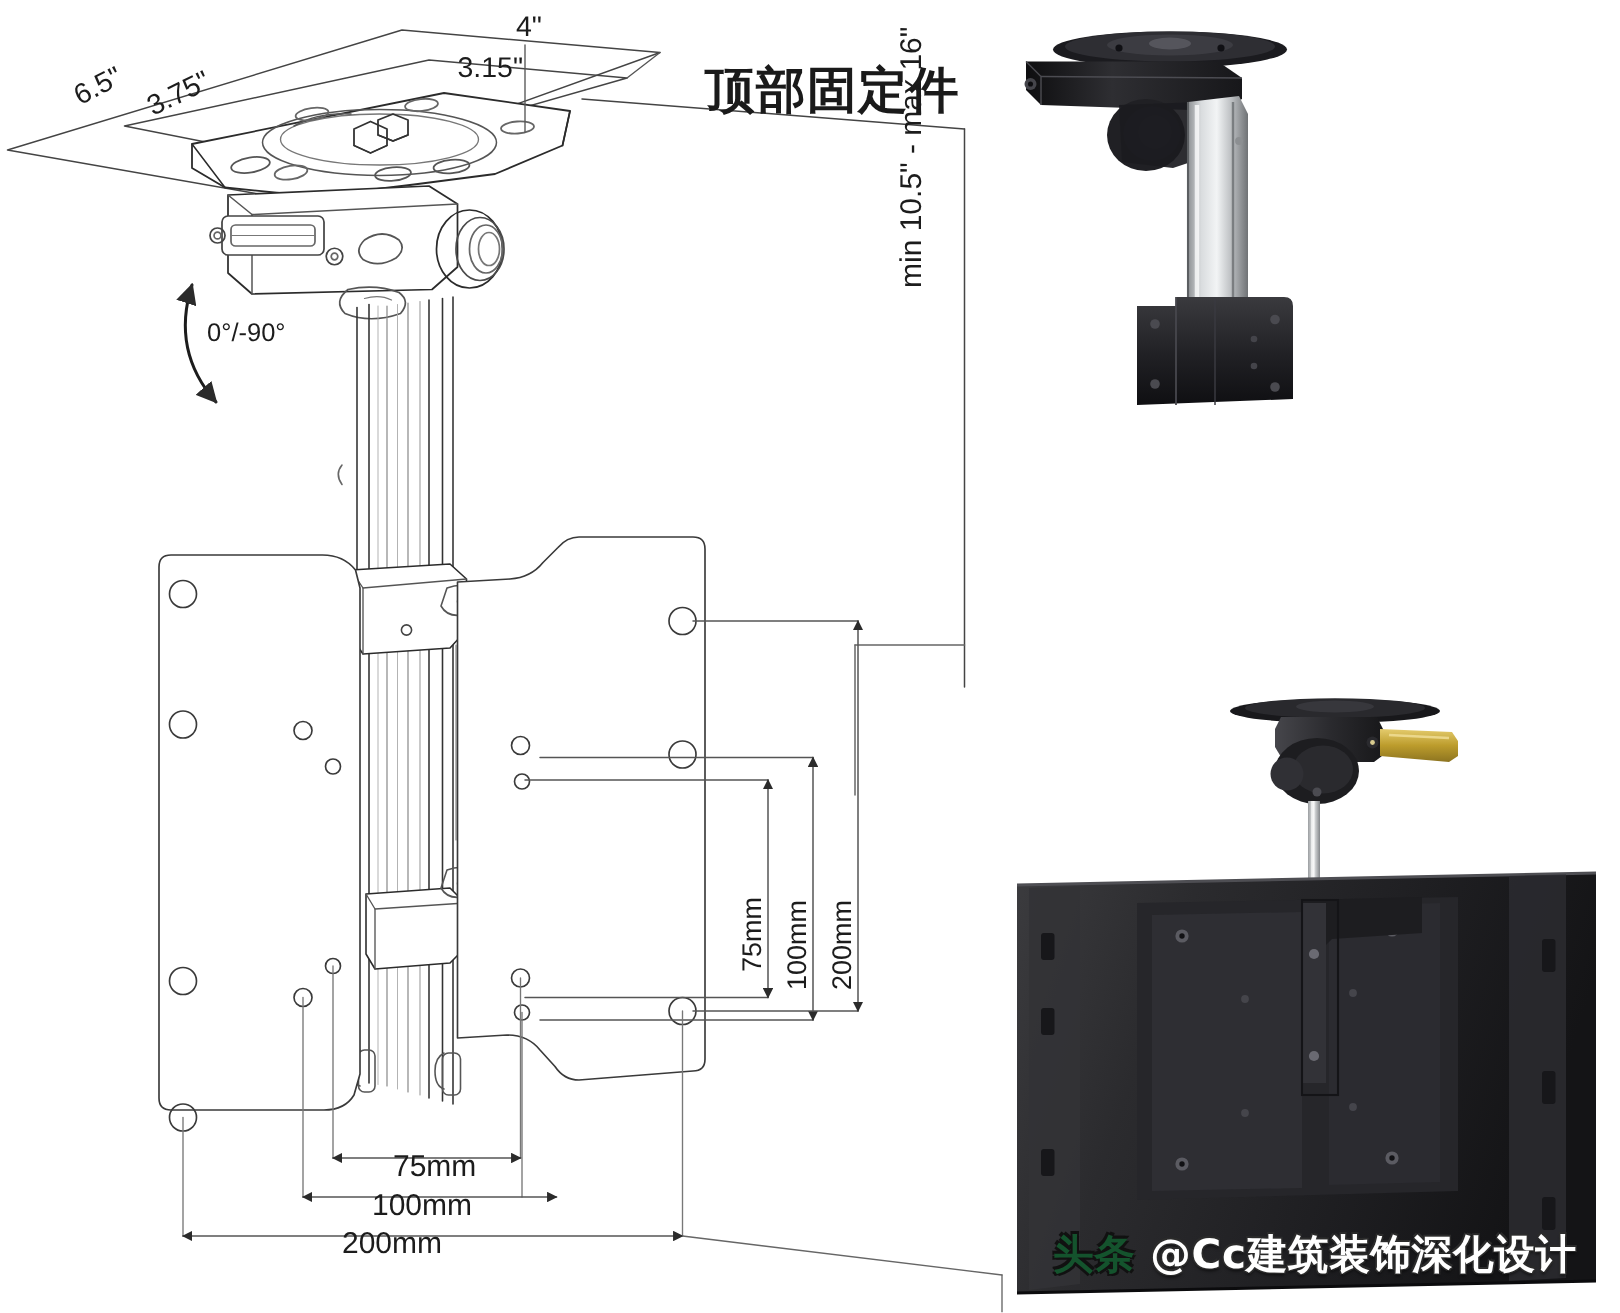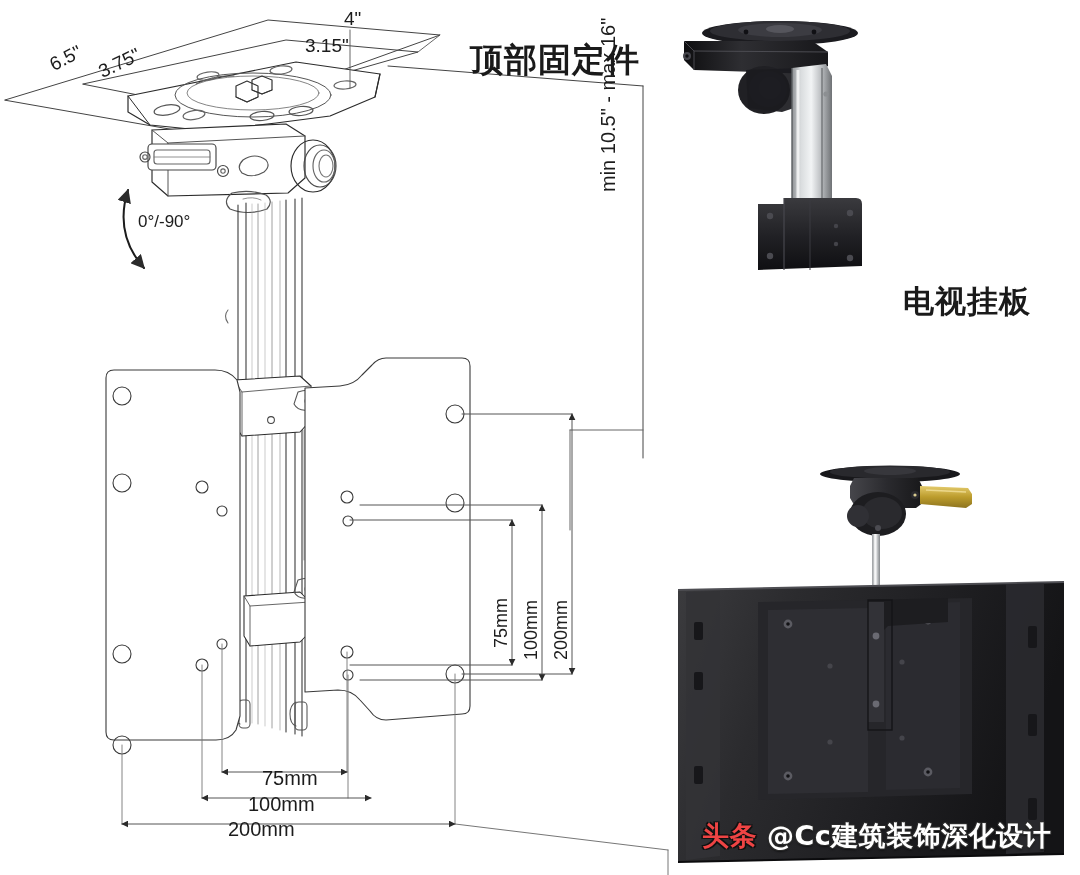--- a/index.html
+++ b/index.html
@@ -109,21 +109,21 @@
     color: #ffffff;
     text-shadow:
       -1px -1px 0 #2b2b2b, 1px -1px 0 #2b2b2b,
       -1px  1px 0 #2b2b2b, 1px  1px 0 #2b2b2b,
        0    2px 2px rgba(0,0,0,.5);
     white-space: nowrap;
     letter-spacing: 0.5px;
     pointer-events: none;
   }
   #watermark .wm-head {
-    color: #ef4444;
+    color: #14532d;
     text-shadow:
       -1.4px -1.4px 0 #111, 1.4px -1.4px 0 #111,
       -1.4px  1.4px 0 #111, 1.4px  1.4px 0 #111;
   }
 </style>
 </head>
 <body>
 
 <div id="page">
 
@@ -466,21 +466,20 @@
       <rect x="196" y="152" width="16" height="120" fill="#323237"></rect>
       <circle cx="204" cy="186" r="3.4" fill="#6a6a72"></circle>
       <circle cx="204" cy="254" r="3.4" fill="#6a6a72"></circle>
 
       <rect x="196" y="150" width="24" height="130" fill="none" stroke="#141417" stroke-width="1.4"></rect>
     </svg>
   </div>
 
   <div class="cjk-label" id="label-top-fixing">顶部固定件</div>
 
-  <div class="cjk-label" id="label-tv-plate">电视挂板</div>
 
   <div class="dim-text" id="dim-4">4"</div>
 
   <div class="dim-text" id="dim-315">3.15"</div>
 
   <div class="dim-text" id="dim-65">6.5"</div>
 
   <div class="dim-text" id="dim-375">3.75"</div>
 
   <div class="dim-text" id="dim-angle">0°/-90°</div>

